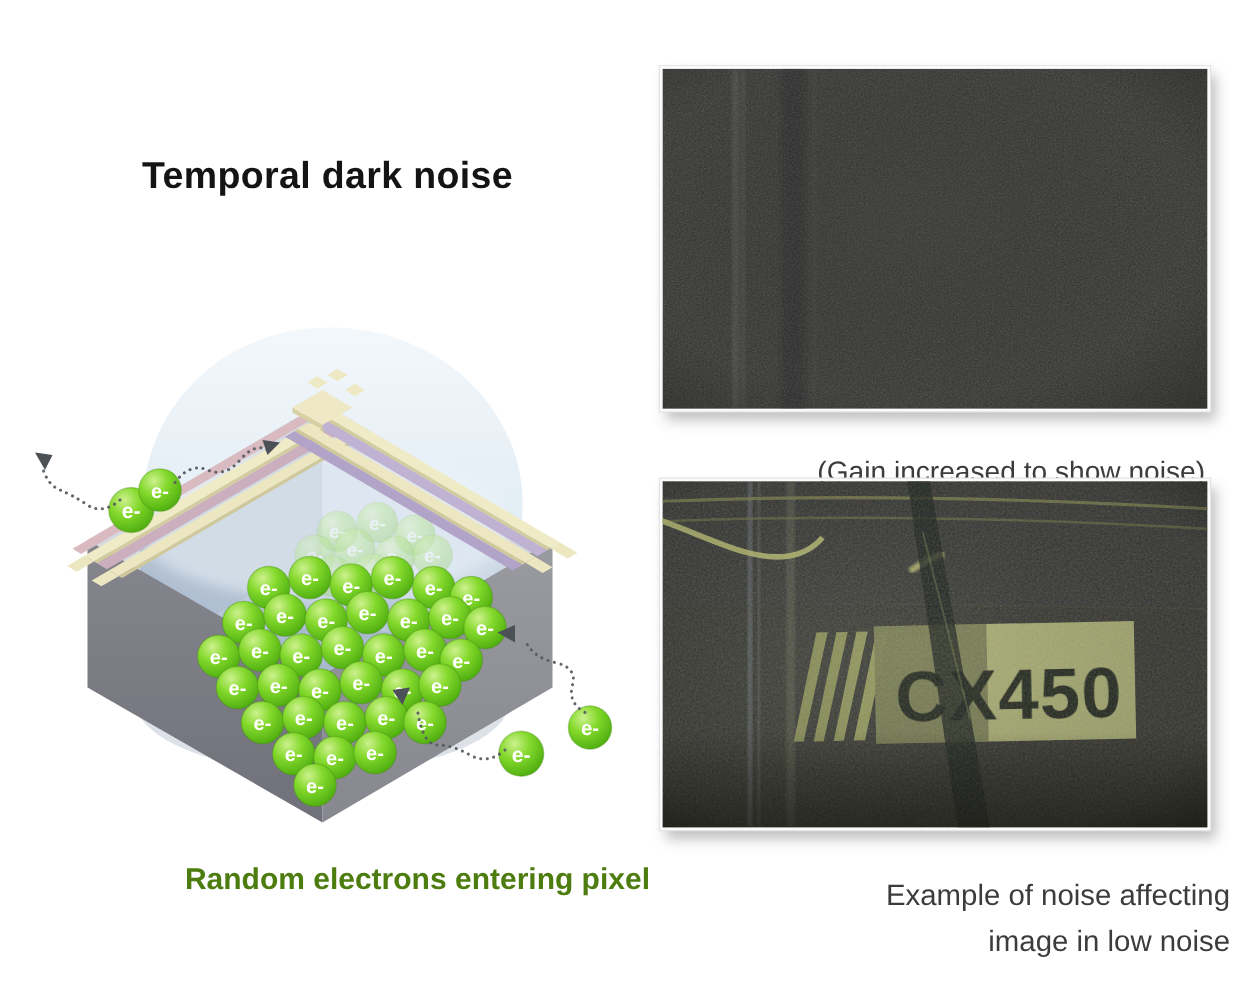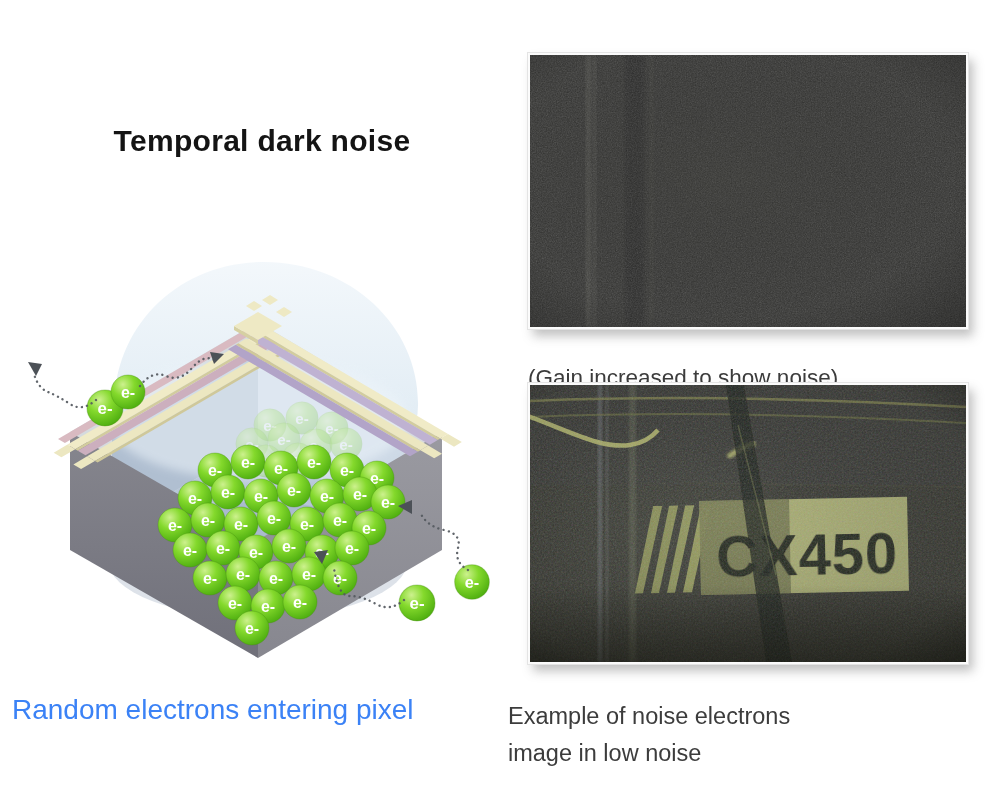--- a/index.html
+++ b/index.html
@@ -1,22 +1,22 @@
 <!DOCTYPE html>
 <html><head>
 <meta charset="utf-8">
 <style>
   html,body{margin:0;padding:0;}
   .page{position:relative;width:1000px;height:806px;background:#ffffff;overflow:hidden;
         font-family:"Liberation Sans", sans-serif;}
   .title{position:absolute;left:12px;top:104px;width:500px;text-align:center;
          font-size:30px;font-weight:700;color:#141414;letter-spacing:.3px;}
   .diagram-svg{position:absolute;left:0;top:240px;}
-  .cap{color:#343434;text-align:left;}
-  .left-cap{position:absolute;left:12px;top:666px;width:508px;font-size:28px;font-weight:400;color:#3b82f6;}
+  .cap{color:#343434;text-align:right;}
+  .left-cap{position:absolute;left:12px;top:666px;width:508px;font-size:24px;font-weight:700;color:#4d7c0f;}
   .photo{display:block;border:2px solid #fbfbfb;
          box-shadow:0 0 0 1px #e4e4e4, 5px 7px 10px rgba(115,115,115,.45);}
   .photoA{position:absolute;left:528px;top:53px;}
   .photoB{position:absolute;left:528px;top:383px;}
   .capA{position:absolute;left:528px;top:342px;width:436px;font-size:22.5px;color:#3c3c3c;}
   .capB{position:absolute;left:508px;top:674px;width:476px;font-size:23.5px;line-height:37px;color:#3c3c3c;}
 </style>
 </head>
 <body>
 
@@ -273,15 +273,15 @@
     <g>
       <polygon points="196,0 214,0 262,277 236,277" fill="#191b12" opacity=".78" filter="url(#blurB2)"></polygon>
       <path d="M208,40 L246,190" stroke="#8e9454" stroke-width="1.5" opacity=".35"></path>
     </g>
 
     <rect width="436" height="277" filter="url(#grainB1)" opacity=".38"></rect>
     <rect width="436" height="277" filter="url(#grainB2)" opacity=".32"></rect>
     <rect y="200" width="436" height="77" fill="url(#botB)"></rect>
     <rect width="436" height="277" fill="url(#vigB)"></rect>
   </svg>
-  <p class="cap capB"><span>Example of noise electrons</span><br><span>image in low noise</span></p>
+  <p class="cap capB"><span>Example of noise affecting</span><br><span>image in low noise</span></p>
 
 </div>
 
 </body></html>

